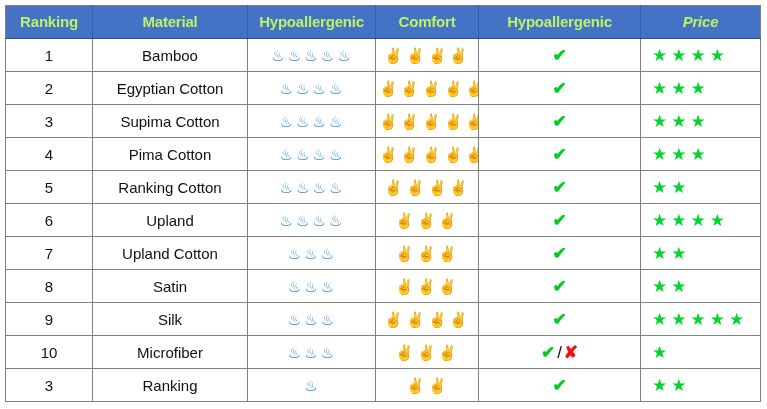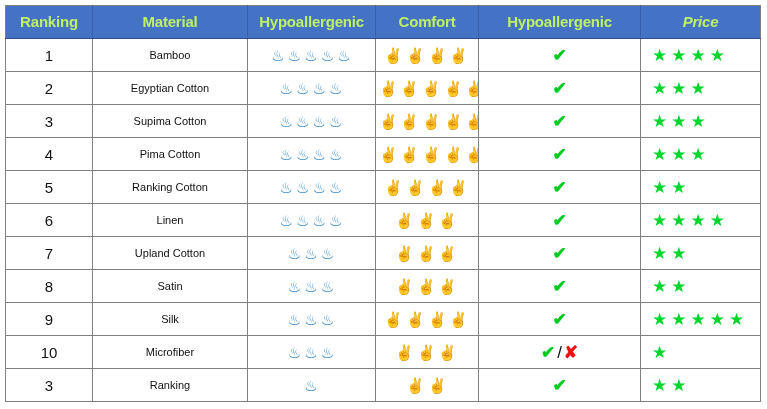--- a/index.html
+++ b/index.html
@@ -57,21 +57,21 @@
     border: 1px solid #808080;
     background: #ffffff;
     font-size: 15px;
     color: #111111;
     text-align: center;
     vertical-align: middle;
     white-space: nowrap;
     overflow: hidden;
   }
   td.rank { font-size: 15px; }
-  td.material { font-size: 11px; }
+  td.material { font-size: 15px; }
 
   td.icons {
     font-size: 15px;
     letter-spacing: 1px;
     line-height: 1;
   }
   .ico {
     display: inline-block;
     margin: 0 1px;
   }
@@ -155,21 +155,21 @@
         <tr>
           <td class="rank">5</td>
           <td class="material">Ranking Cotton</td>
           <td class="icons"><span class="ico ico-breath">♨</span><span class="ico ico-breath">♨</span><span class="ico ico-breath">♨</span><span class="ico ico-breath">♨</span></td>
           <td class="icons"><span class="ico ico-comfort">✌</span><span class="ico ico-comfort">✌</span><span class="ico ico-comfort">✌</span><span class="ico ico-comfort">✌</span></td>
           <td class="hypo"><span class="mark-check">✔</span></td>
           <td class="price"><span class="ico star">★</span><span class="ico star">★</span></td>
         </tr>
         <tr>
           <td class="rank">6</td>
-          <td class="material">Linen</td>
+          <td class="material">Upland</td>
           <td class="icons"><span class="ico ico-breath">♨</span><span class="ico ico-breath">♨</span><span class="ico ico-breath">♨</span><span class="ico ico-breath">♨</span></td>
           <td class="icons"><span class="ico ico-comfort">✌</span><span class="ico ico-comfort">✌</span><span class="ico ico-comfort">✌</span></td>
           <td class="hypo"><span class="mark-check">✔</span></td>
           <td class="price"><span class="ico star">★</span><span class="ico star">★</span><span class="ico star">★</span><span class="ico star">★</span></td>
         </tr>
         <tr>
           <td class="rank">7</td>
           <td class="material">Upland Cotton</td>
           <td class="icons"><span class="ico ico-breath">♨</span><span class="ico ico-breath">♨</span><span class="ico ico-breath">♨</span></td>
           <td class="icons"><span class="ico ico-comfort">✌</span><span class="ico ico-comfort">✌</span><span class="ico ico-comfort">✌</span></td>

